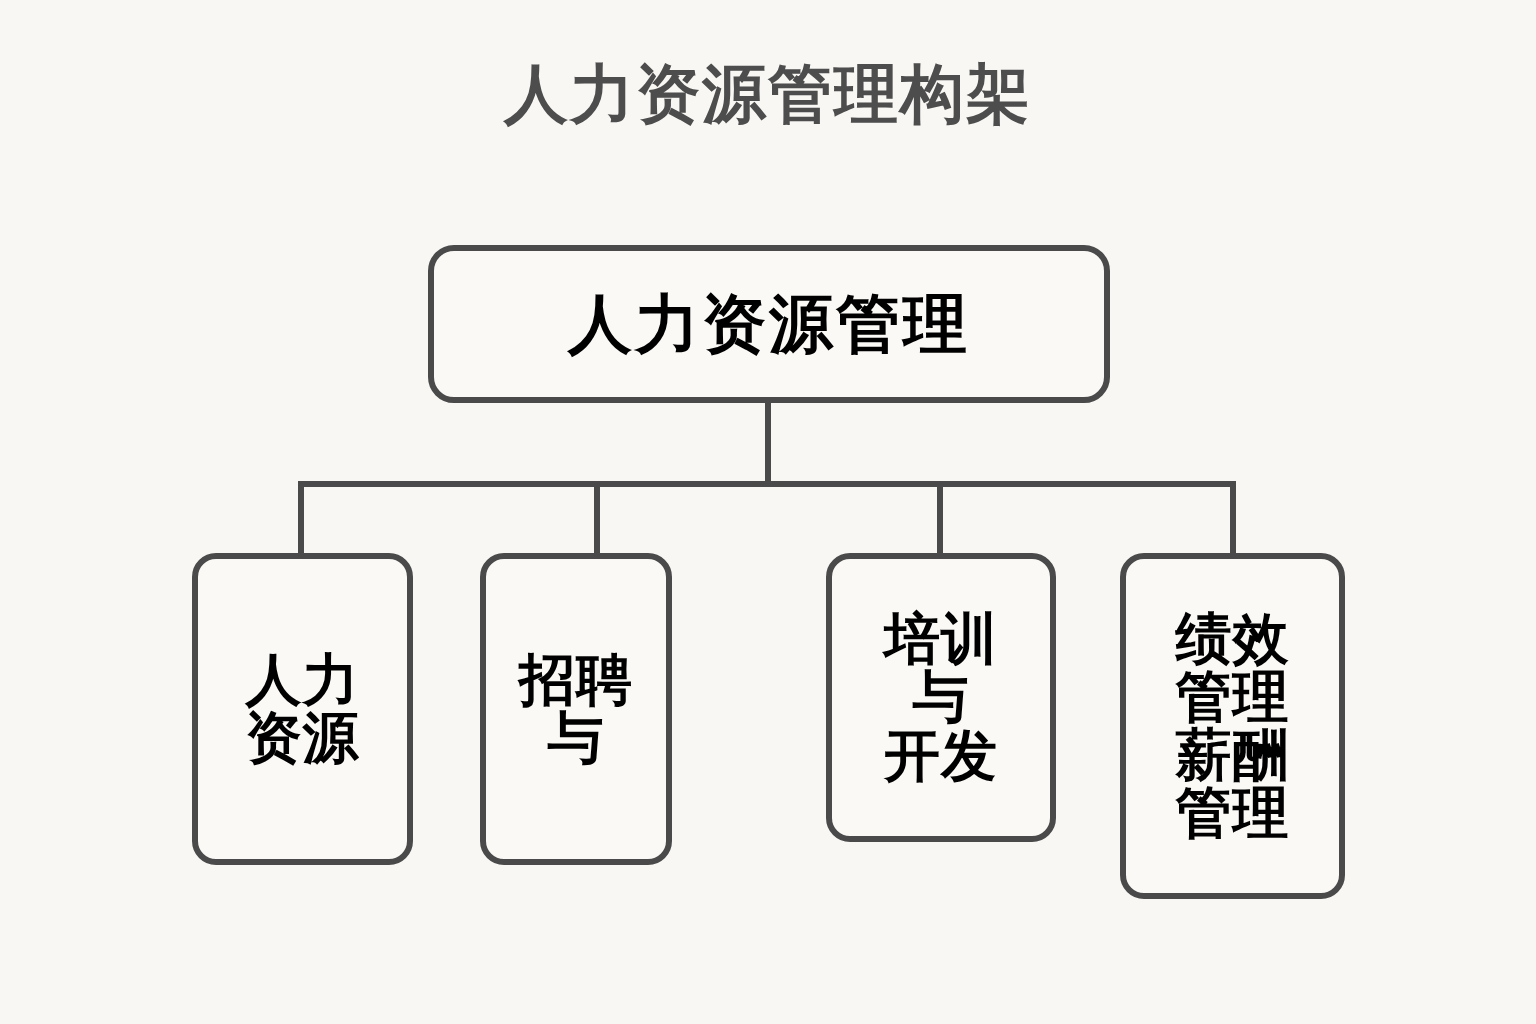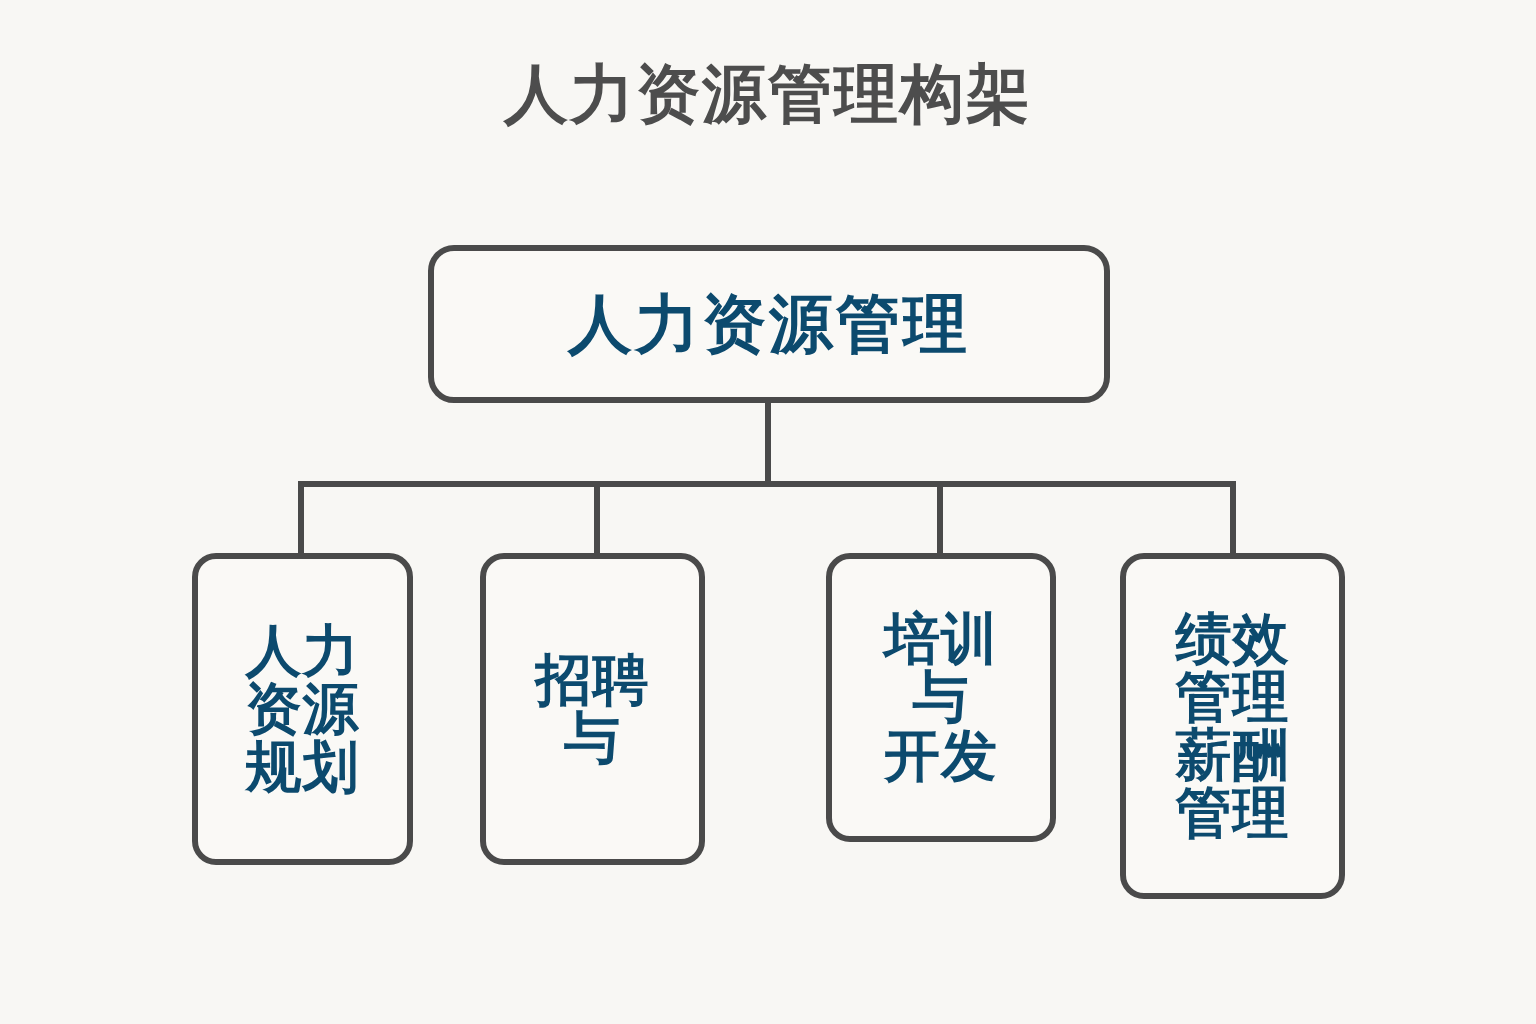--- a/index.html
+++ b/index.html
@@ -46,21 +46,21 @@
   
   .node {
     position: absolute;
     box-sizing: border-box;
     background: #faf9f6;
     border: 6px solid #4a4a4a;
     display: flex;
     flex-direction: column;
     align-items: center;
     justify-content: center;
-    color: #0c4a6e;
+    color: #000000;
     font-weight: 700;
     line-height: 1.04;
     text-align: center;
   }
 
   .node.root {
     left: 428px;
     top: 245px;
     width: 682px;
     height: 158px;
@@ -69,21 +69,21 @@
     letter-spacing: 3px;
   }
 
   .node.leaf {
     border-radius: 24px;
     font-size: 56px;
     letter-spacing: 1px;
   }
 
   .node.leaf.n1 { left: 192px;  top: 553px; width: 221px; height: 312px; }
-  .node.leaf.n2 { left: 480px;  top: 553px; width: 225px; height: 312px; }
+  .node.leaf.n2 { left: 480px;  top: 553px; width: 192px; height: 312px; }
   .node.leaf.n3 { left: 826px;  top: 553px; width: 230px; height: 289px; }
   .node.leaf.n4 { left: 1120px; top: 553px; width: 225px; height: 346px; }
 
   .node-line { display: block; }
 
   
   .label-group { display: flex; flex-direction: column; align-items: center; }
   .label-group + .label-group { }
 </style>
 </head>
@@ -108,21 +108,20 @@
   </svg>
 
   <div class="node root">
     <span class="node-line">人力资源管理</span>
   </div>
 
   <div class="node leaf n1">
     <div class="label-group">
       <span class="node-line">人力</span>
       <span class="node-line">资源</span>
-      <span class="node-line">规划</span>
     </div>
   </div>
 
   <div class="node leaf n2">
     <div class="label-group">
       <span class="node-line">招聘</span>
       <span class="node-line">与</span>
     </div>
   </div>
 

